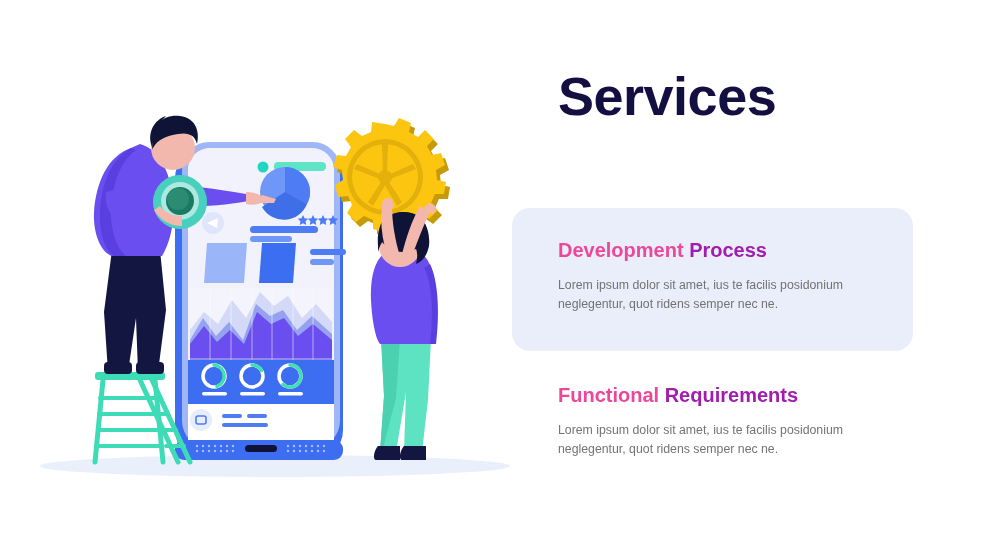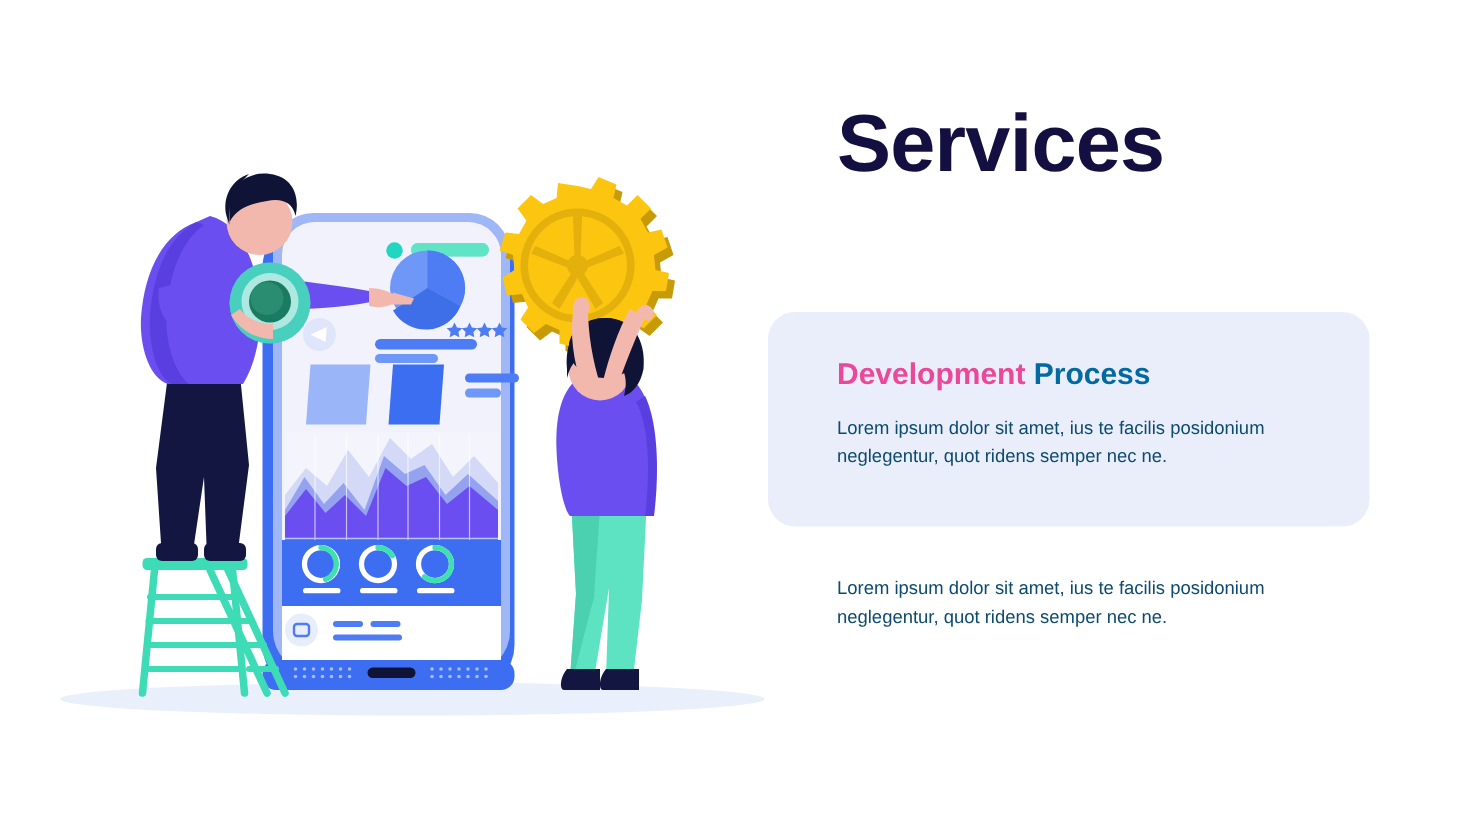--- a/index.html
+++ b/index.html
@@ -32,24 +32,24 @@
 
   .block { position:absolute; left:38px; }
   .block-a { top:238px; }
   .block-b { top:383px; }
 
   .block-head {
     font-size:20px; font-weight:bold; white-space:nowrap;
     line-height:1.2; margin-bottom:14px;
   }
   .hl { color:#ec4899; }
-  .hd { color:#0369a1; }
+  .hd { color:#a21caf; }
 
   .block-body {
-    font-size:12.3px; color:#0c4a6e; line-height:1.52;
+    font-size:12.3px; color:#737373; line-height:1.52;
     width:330px;
   }
   .block-body span { display:block; }
 
   
   .illus { position:absolute; left:0; top:0; width:520px; height:556px; }
   .illus svg { display:block; }
 </style>
 </head>
 <body>
@@ -285,20 +285,23 @@
       <div class="block-head">
         <span class="hl">Development</span><span class="hd"> Process</span>
       </div>
       <div class="block-body">
         <span>Lorem ipsum dolor sit amet, ius te facilis posidonium</span>
         <span>neglegentur, quot ridens semper nec ne.</span>
       </div>
     </div>
 
     <div class="block block-b">
+      <div class="block-head">
+        <span class="hl">Functional</span><span class="hd"> Requirements</span>
+      </div>
       <div class="block-body">
         <span>Lorem ipsum dolor sit amet, ius te facilis posidonium</span>
         <span>neglegentur, quot ridens semper nec ne.</span>
       </div>
     </div>
 
   </div>
 </div>
 
 </body></html>

